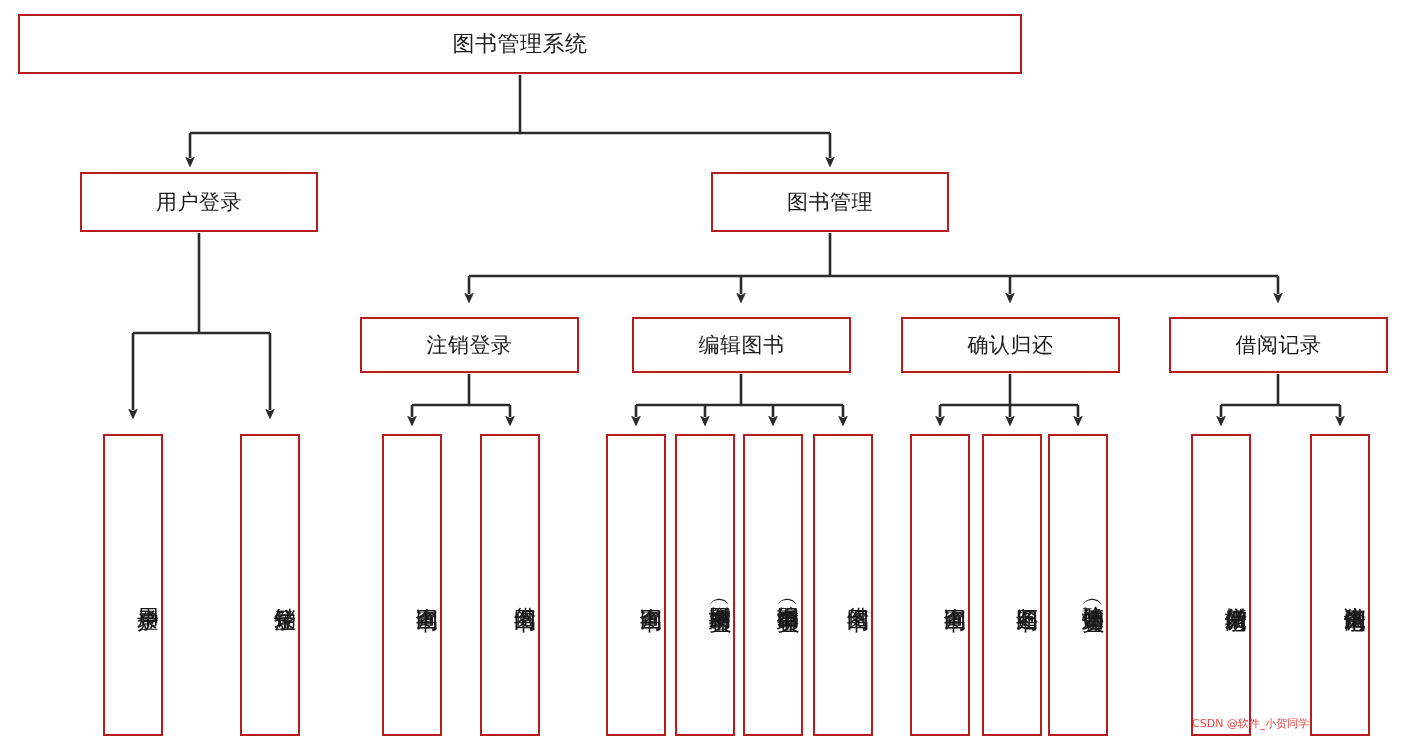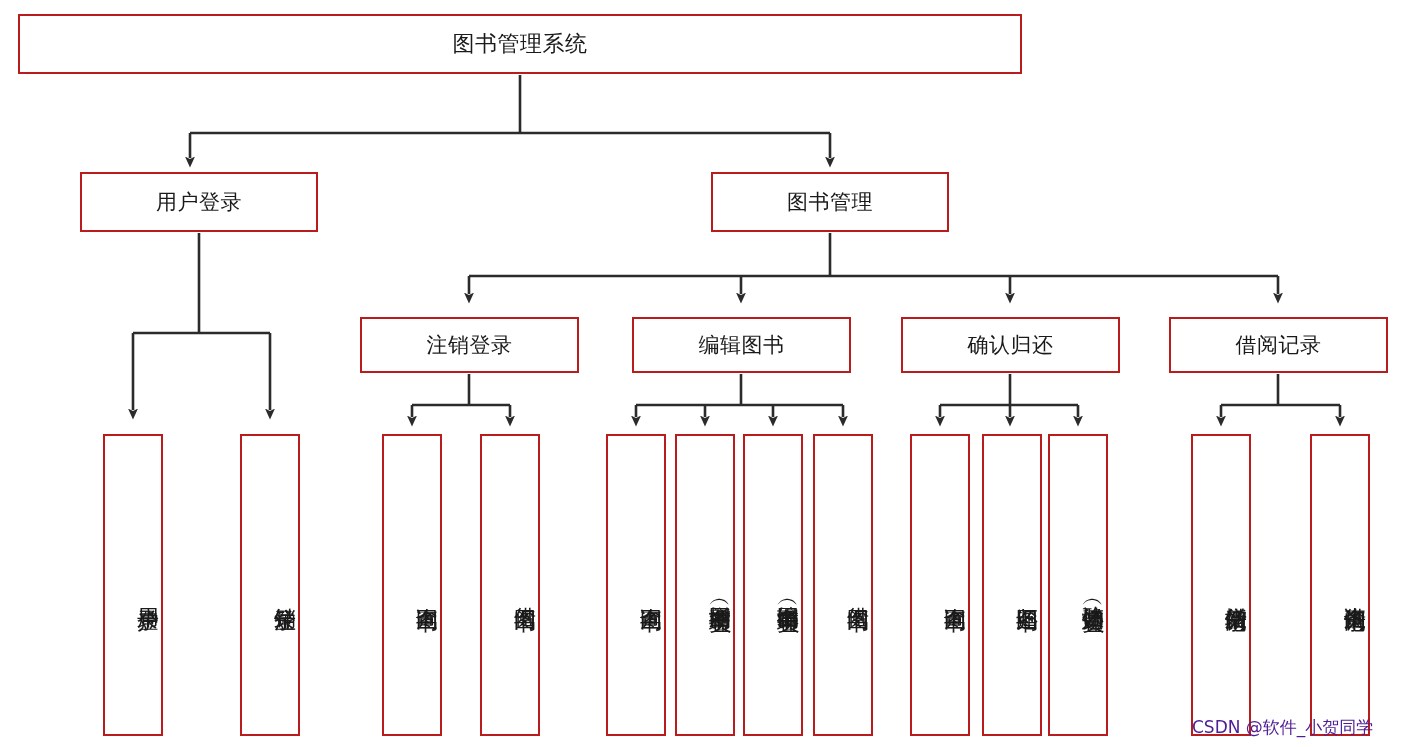--- a/index.html
+++ b/index.html
@@ -49,22 +49,22 @@
   .node.vert .lbl {
     writing-mode: vertical-rl;
     text-orientation: upright;
     font-size: 22px;
     line-height: 1.15;
     letter-spacing: 1px;
   }
 
   .watermark {
     position: absolute;
-    color: #4c1d95;
-    font-size: 17px;
+    color: #ef4444;
+    font-size: 11px;
     white-space: nowrap;
     user-select: none;
     text-align: right;
   }
 </style>
 </head>
 <body>
 
 <div id="canvas">
 

